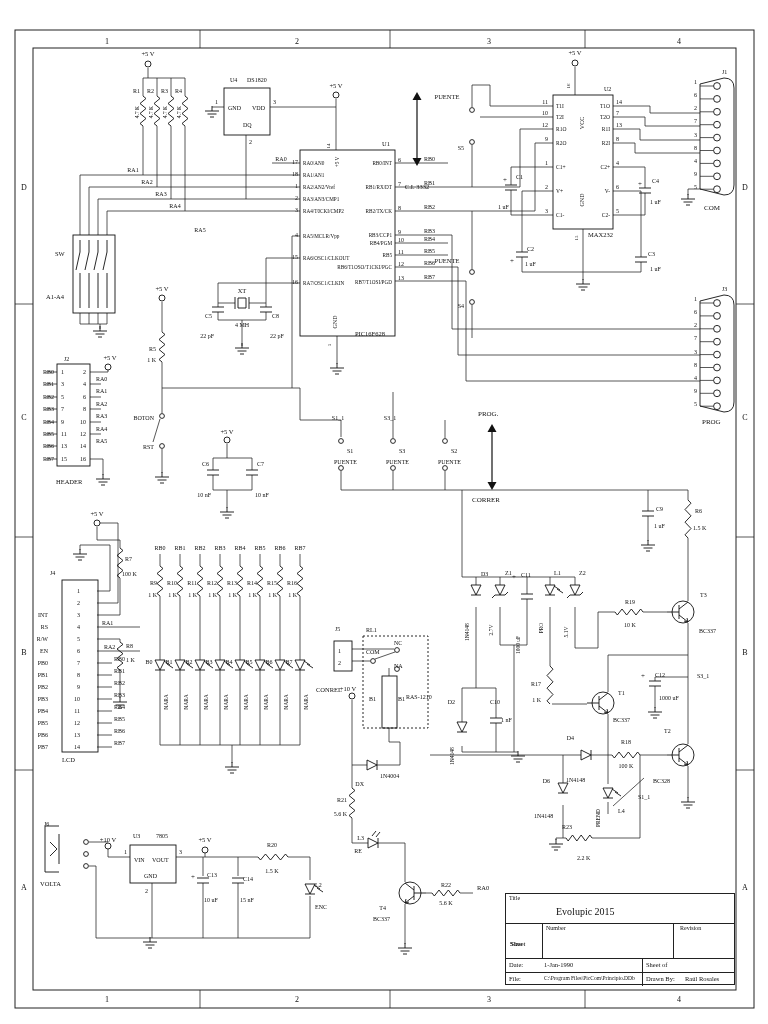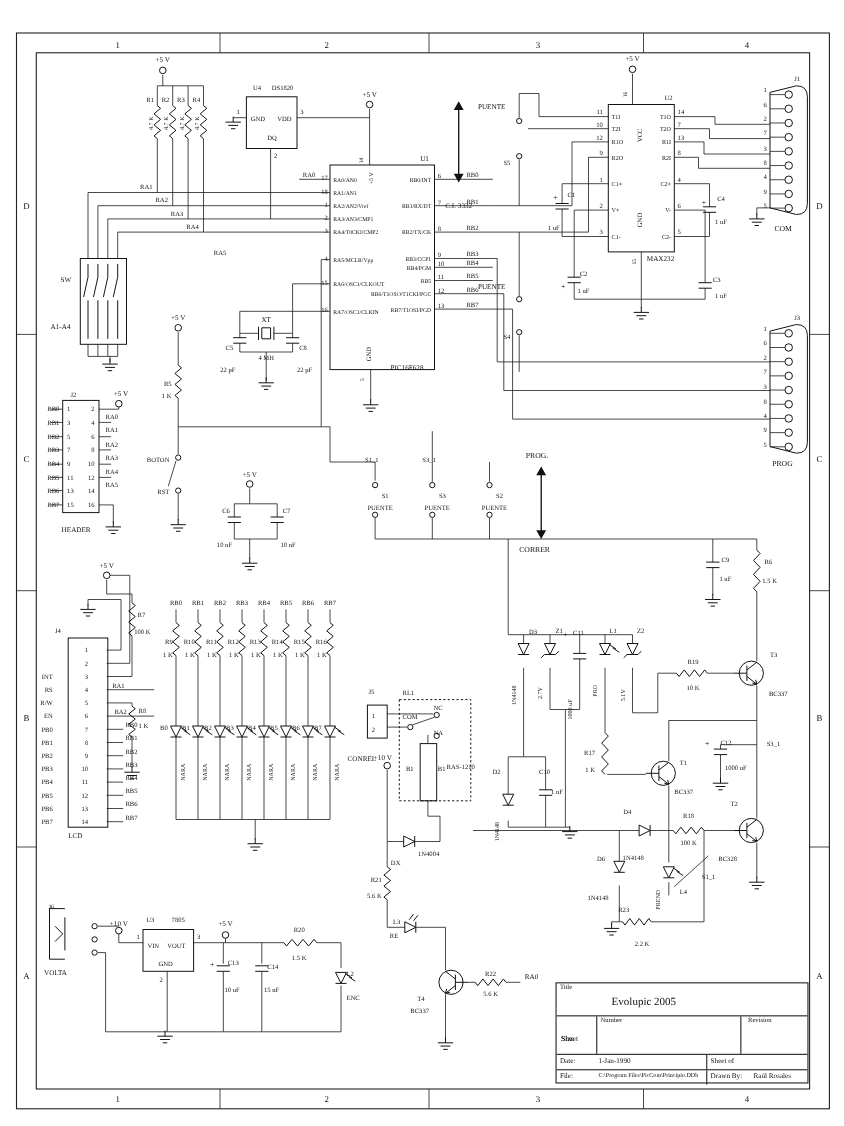--- a/index.html
+++ b/index.html
@@ -843,21 +843,21 @@
       <text x="240" y="902" font-size="6" text-anchor="start">15 nF</text>
       <text x="272" y="847" font-size="6" text-anchor="middle">R20</text>
       <text x="272" y="873" font-size="6" text-anchor="middle">1.5 K</text>
       <text x="315" y="887" font-size="6" text-anchor="start">L2</text>
       <text x="315" y="909" font-size="6" text-anchor="start">ENC</text>
     </svg>
 
   <div id="titleblock">
     <div class="tb-row1">
       <span class="tb-lab">Title</span>
-      <span class="tb-title">Evolupic 2005</span>
+      <span class="tb-title">Evolupic 2015</span>
     </div>
     <div class="tb-row2">
       <div class="tb-size">
         <span class="tb-lab">Size</span>
         <span>Sheet</span>
       </div>
       <div class="tb-num">
         <span class="tb-lab">Number</span>
       </div>
       <div class="tb-rev">

